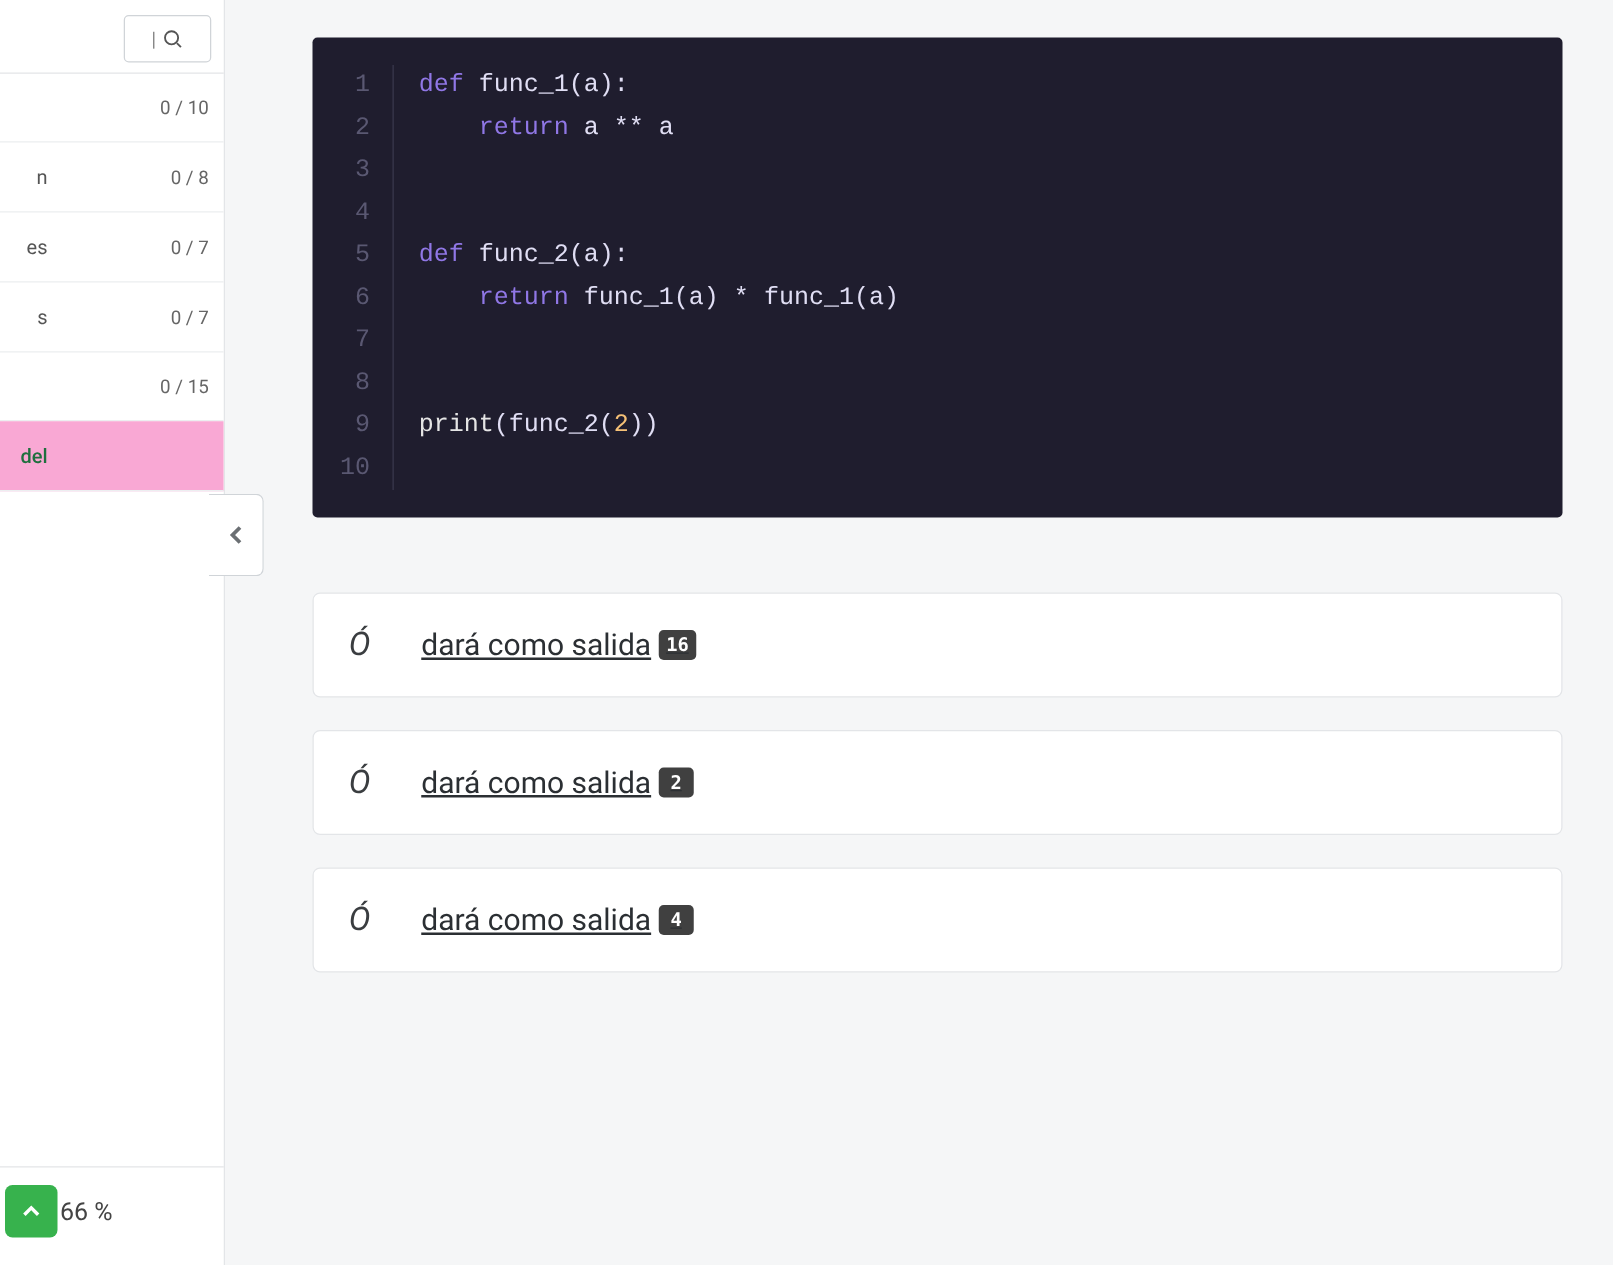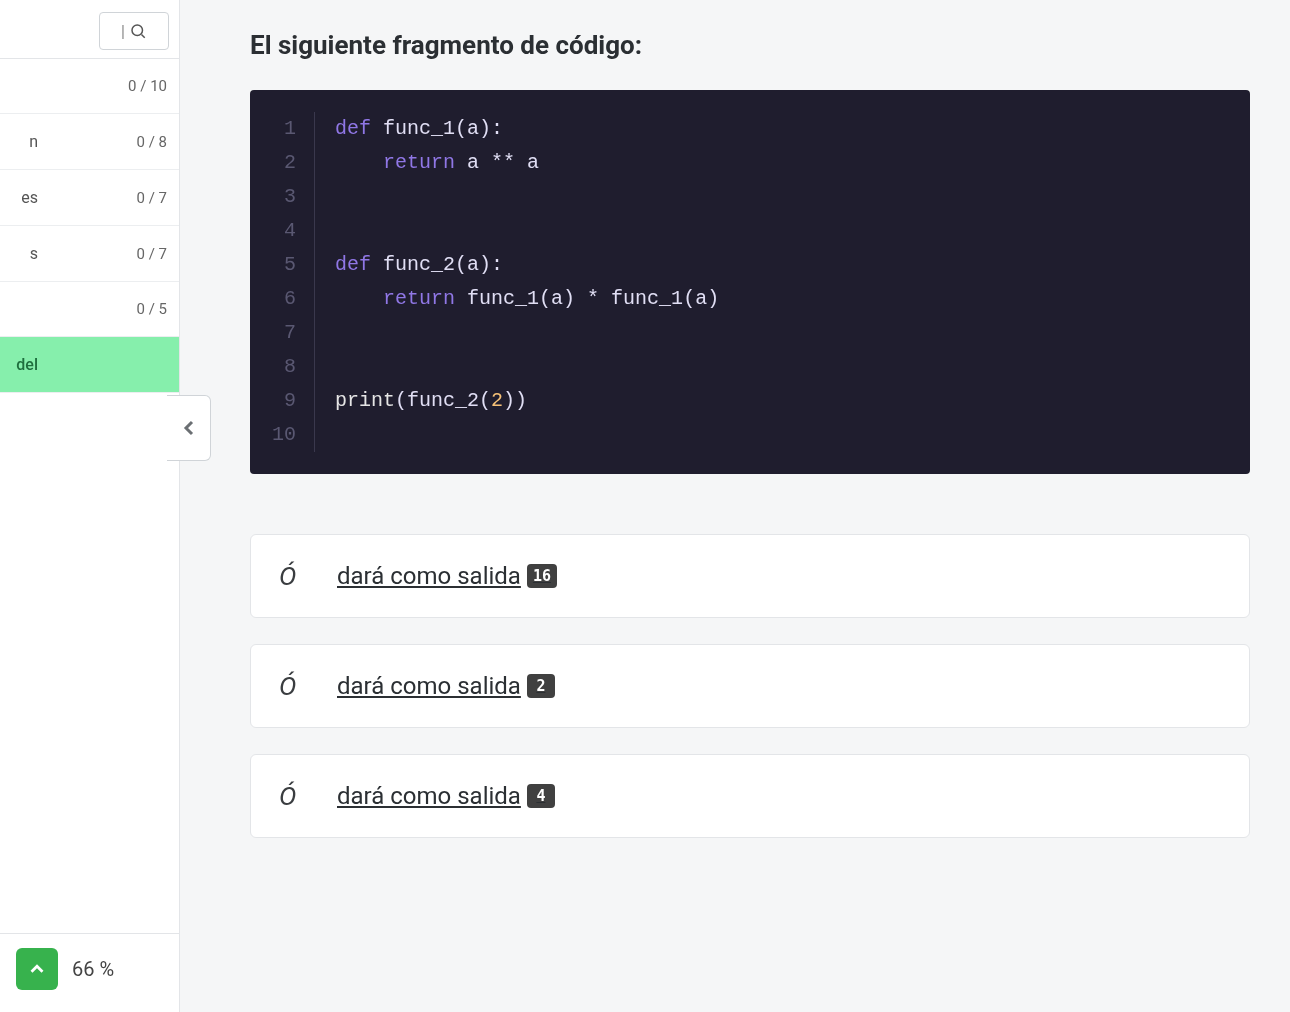--- a/index.html
+++ b/index.html
@@ -53,30 +53,30 @@
     overflow: hidden;
     white-space: nowrap;
     text-align: right;
   }
   .side-item .score {
     margin-left: auto;
     color: #666;
     font-size: 15px;
   }
   .side-item.selected {
-    background: #86efac;
+    background: #f9a8d4;
     color: #1f6f3e;
     font-weight: 500;
   }
   .sidebar-bottom {
-    padding: 14px 12px 22px 16px;
+    padding: 14px 12px 22px 4px;
     border-top: 1px solid #e3e5e8;
     display: flex;
     align-items: center;
-    gap: 14px;
+    gap: 2px;
   }
   .up-btn {
     width: 42px;
     height: 42px;
     border-radius: 6px;
     background: #37b24d;
     display: flex;
     align-items: center;
     justify-content: center;
     cursor: pointer;
@@ -209,21 +209,21 @@
       <div class="side-item">
         <span class="label-cut">es</span>
         <span class="score">0 / 7</span>
       </div>
       <div class="side-item">
         <span class="label-cut">s</span>
         <span class="score">0 / 7</span>
       </div>
       <div class="side-item">
         <span class="label-cut"></span>
-        <span class="score">0 / 5</span>
+        <span class="score">0 / 15</span>
       </div>
       <div class="side-item selected">
         <span class="label-cut">del</span>
         <span class="score"></span>
       </div>
     </div>
 
   <div class="collapse-tab">
     <svg viewBox="0 0 24 24" fill="none" stroke="currentColor" stroke-width="3">
       <polyline points="15 18 9 12 15 6"></polyline>
@@ -234,21 +234,20 @@
     <div class="up-btn">
       <svg viewBox="0 0 24 24" fill="none" stroke="currentColor" stroke-width="3">
         <polyline points="6 15 12 9 18 15"></polyline>
       </svg>
     </div>
     <div class="pct">66 %</div>
   </div>
 </aside>
 
 <main class="main">
-  <h2 class="question-title">El siguiente fragmento de código:</h2>
 
   <div class="code-block">
     <div class="gutter" id="gutter">
         <div>1</div>
         <div>2</div>
         <div>3</div>
         <div>4</div>
         <div>5</div>
         <div>6</div>
         <div>7</div>

